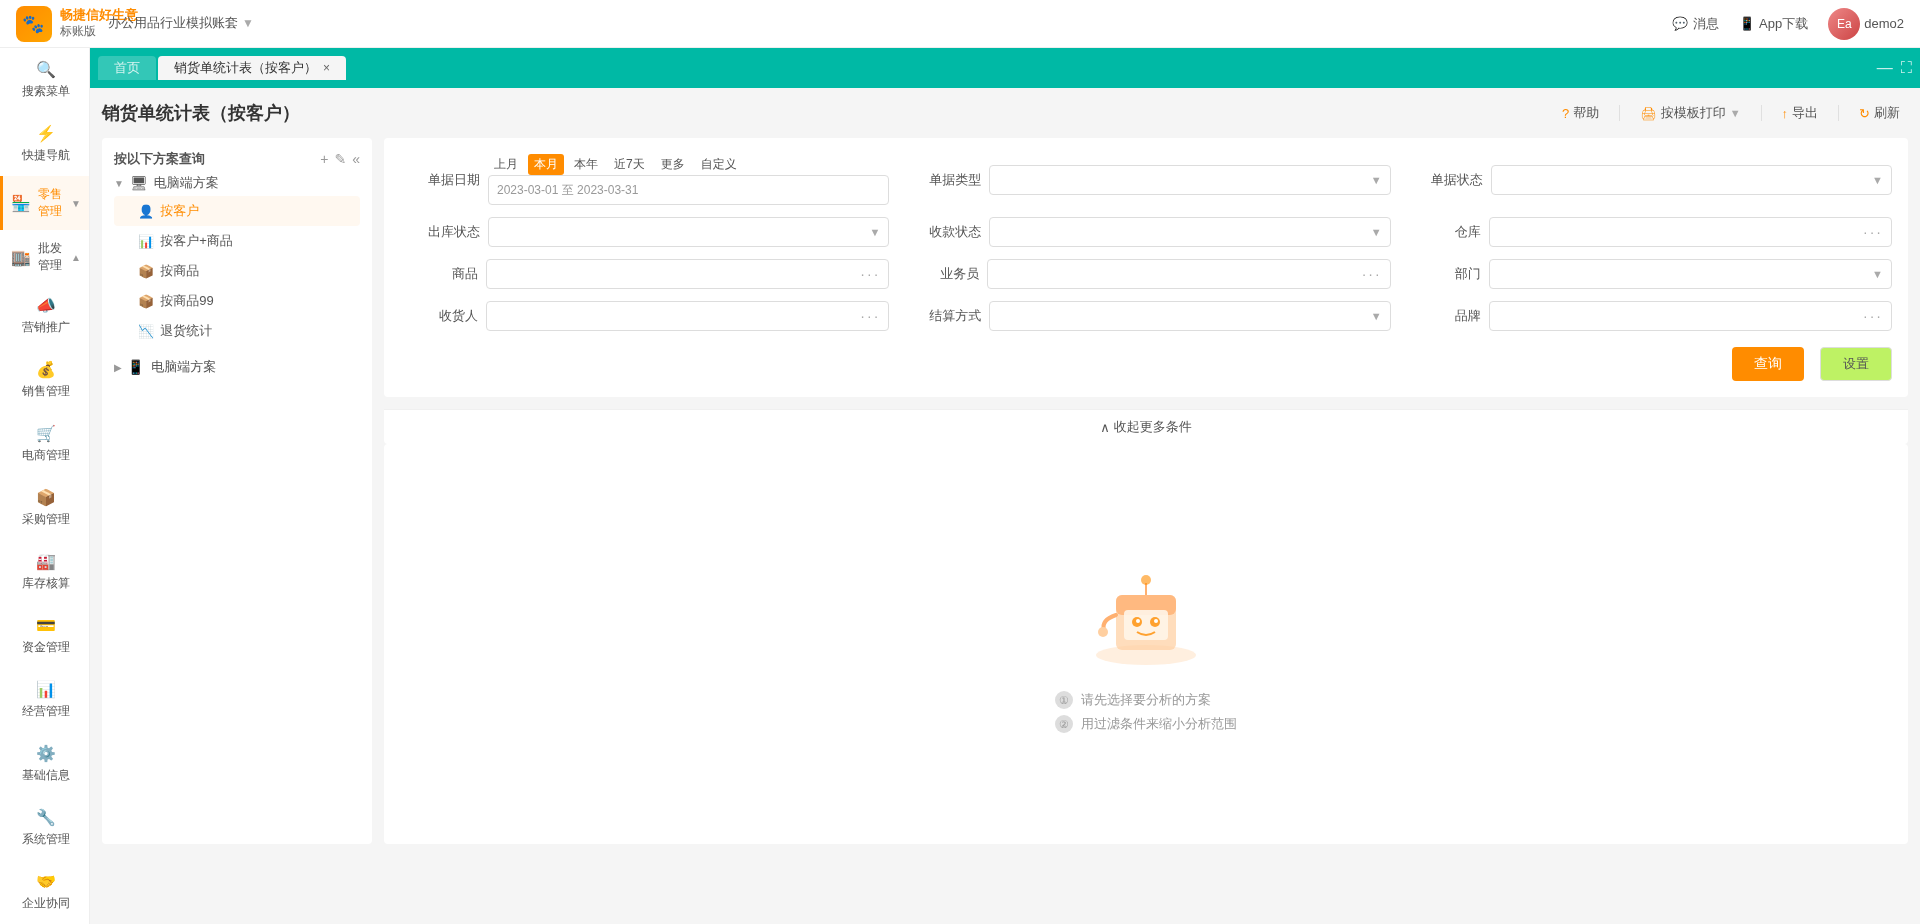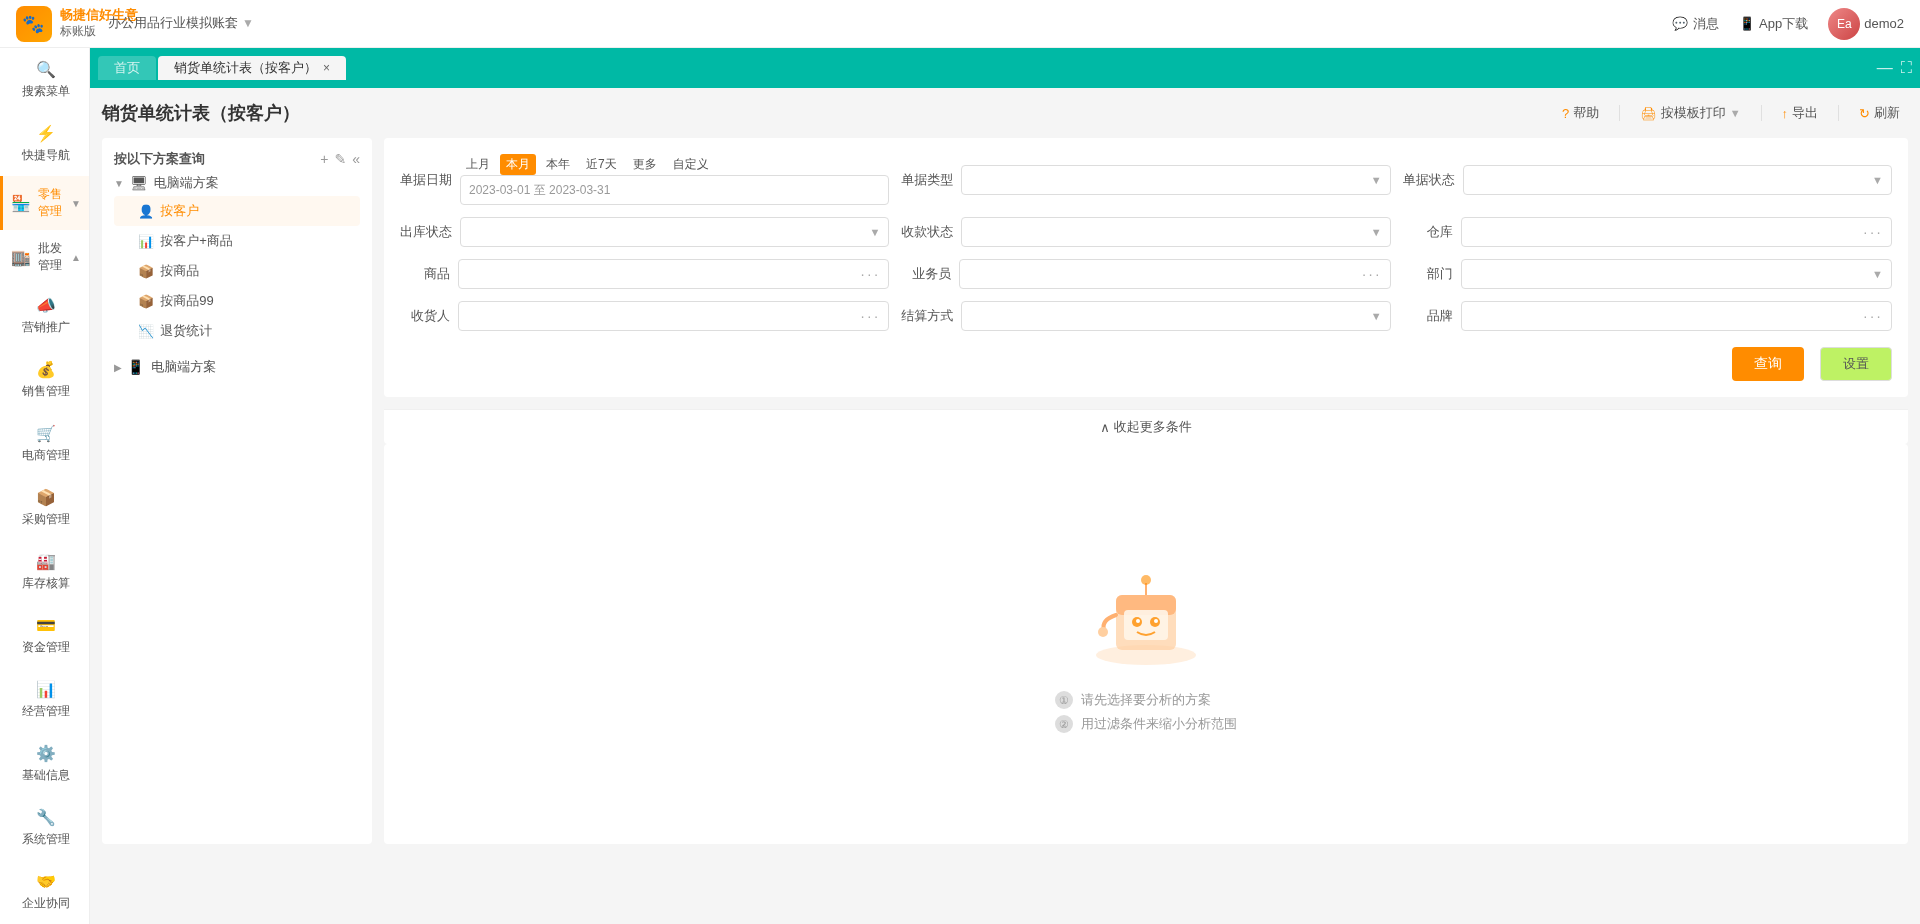--- a/index.html
+++ b/index.html
@@ -168,21 +168,21 @@
     .filter-row {
       display: grid;
       grid-template-columns: 1fr 1fr 1fr;
       gap: 12px;
       margin-bottom: 12px;
       align-items: center;
     }
     .filter-field {
       display: flex; align-items: center; gap: 8px;
     }
-    .filter-label { color: #555; white-space: nowrap; min-width: 50px; text-align: right; font-size: 13px; }
+    .filter-label { color: #555; white-space: nowrap; min-width: 50px; text-align: right; font-size: 13px; margin-left: 28px; }
     .filter-input {
       flex: 1;
       height: 30px;
       border: 1px solid #ddd;
       border-radius: 4px;
       padding: 0 8px;
       font-size: 13px;
       color: #333;
       background: #fff;
       outline: none;

